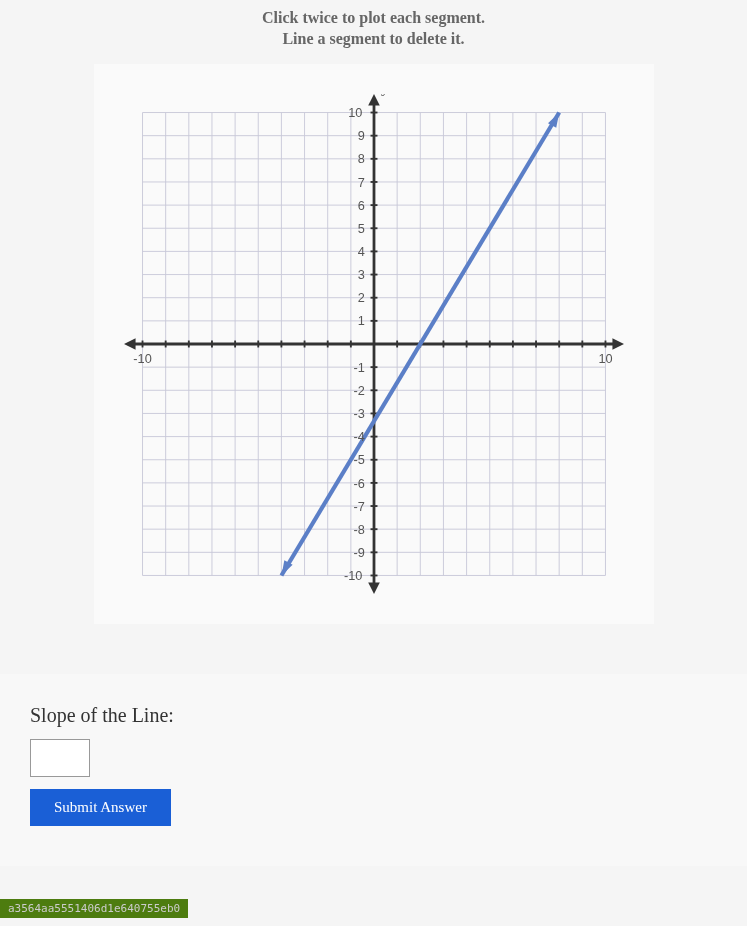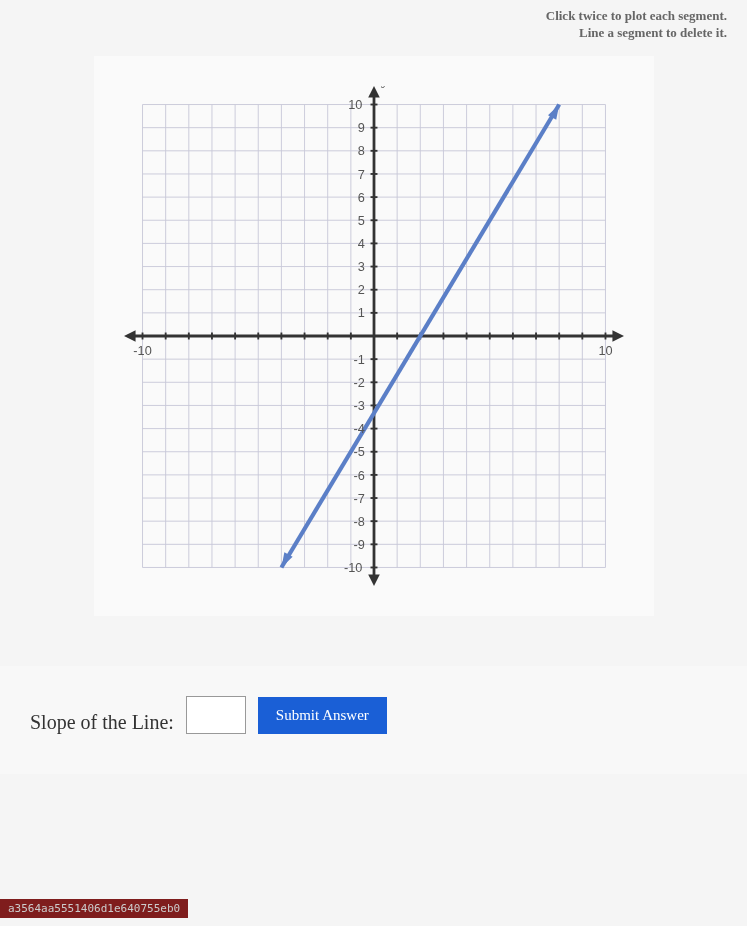--- a/index.html
+++ b/index.html
@@ -5,24 +5,24 @@
     * { box-sizing: border-box; margin: 0; padding: 0; }
     body {
       font-family: Georgia, 'Times New Roman', serif;
       background: #f5f5f5;
       width: 747px;
       height: 926px;
       position: relative;
       filter: blur(0.3px);
     }
     .instruction {
-      text-align: right;
+      text-align: center;
       padding: 8px 20px 4px;
       color: #666;
-      font-size: 13px;
+      font-size: 16px;
       font-weight: bold;
       line-height: 1.3;
     }
     .chart-container {
       width: 560px;
       height: 560px;
       margin: 10px auto 20px;
       position: relative;
       background: #fafafa;
     }
@@ -46,49 +46,50 @@
     .answer-header strong {
       font-weight: bold;
       color: #333;
     }
     .attempt-text {
       color: #888;
       font-size: 16px;
     }
     .slope-row {
       display: flex;
-      align-items: flex-end;
+      align-items: flex-start;
       gap: 12px;
+      flex-direction: column;
     }
     .slope-label {
       font-size: 20px;
       color: #333;
     }
     .slope-input {
       width: 60px;
       height: 38px;
       border: 1px solid #999;
       font-size: 18px;
       text-align: center;
       background: white;
     }
     .submit-btn {
       background: #1a5fd6;
       color: white;
       border: none;
-      padding: 10px 18px;
+      padding: 10px 24px;
       font-size: 15px;
       cursor: pointer;
       font-family: inherit;
     }
     .footer-code {
       position: absolute;
       bottom: 8px;
       left: 0;
-      background: #7f1d1d;
+      background: #4d7c0f;
       color: #ccc;
       font-family: monospace;
       font-size: 11px;
       padding: 3px 8px;
     }
   </style>
 </head>
 <body>
 
 <div class="instruction">

